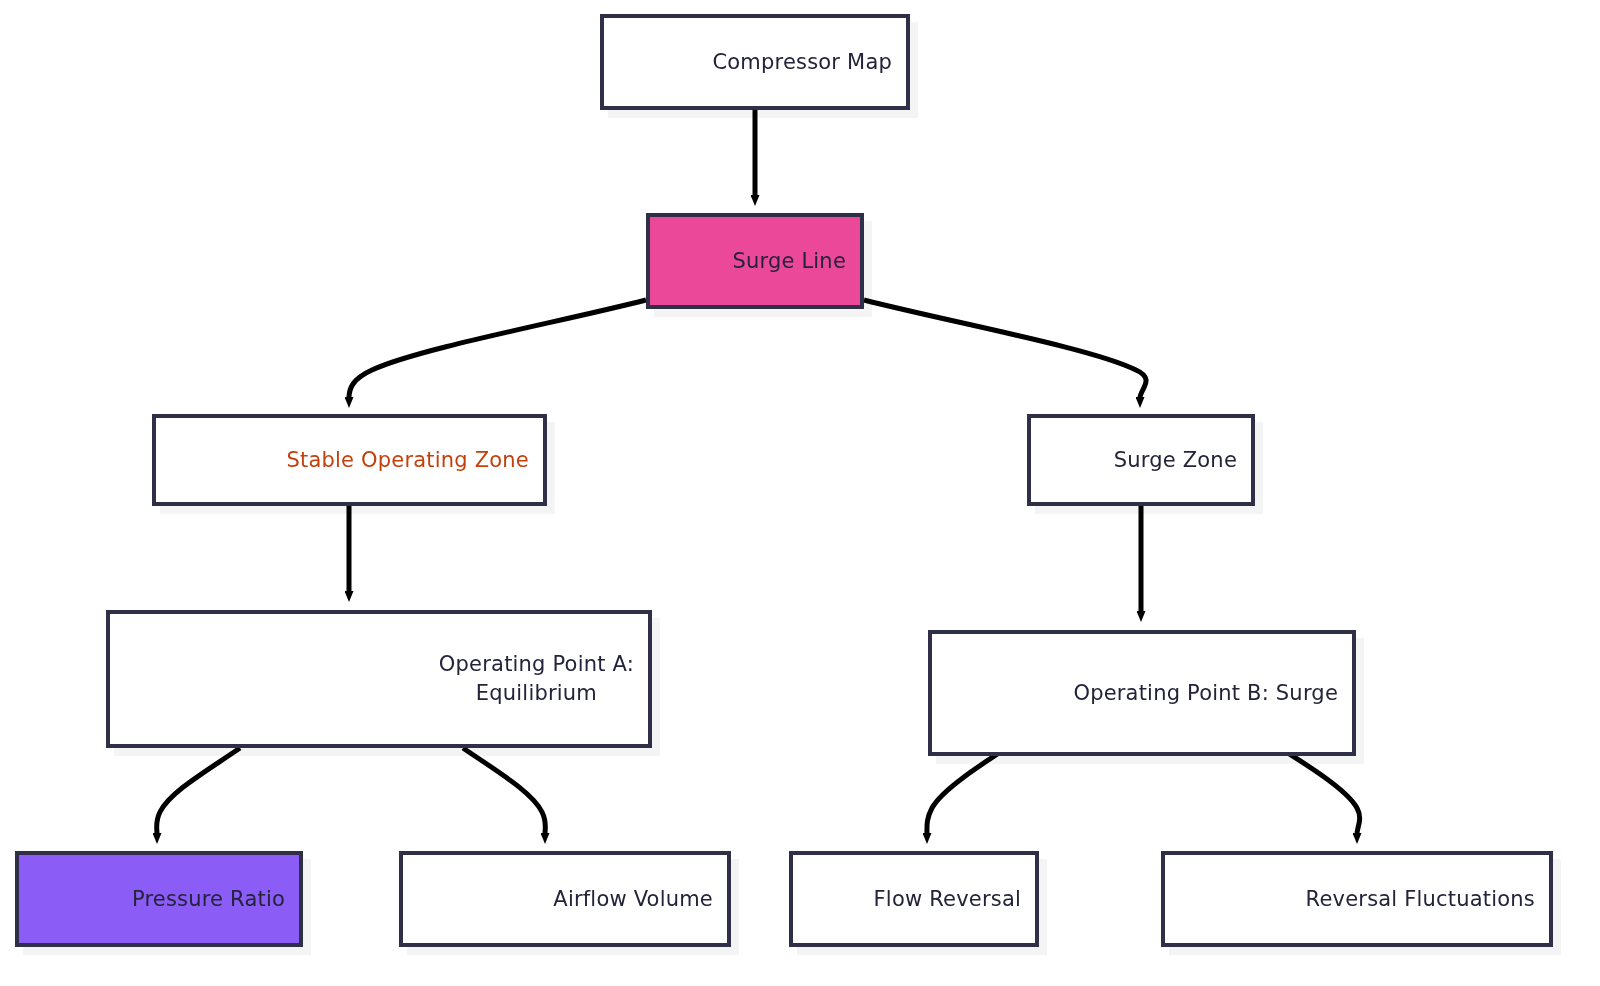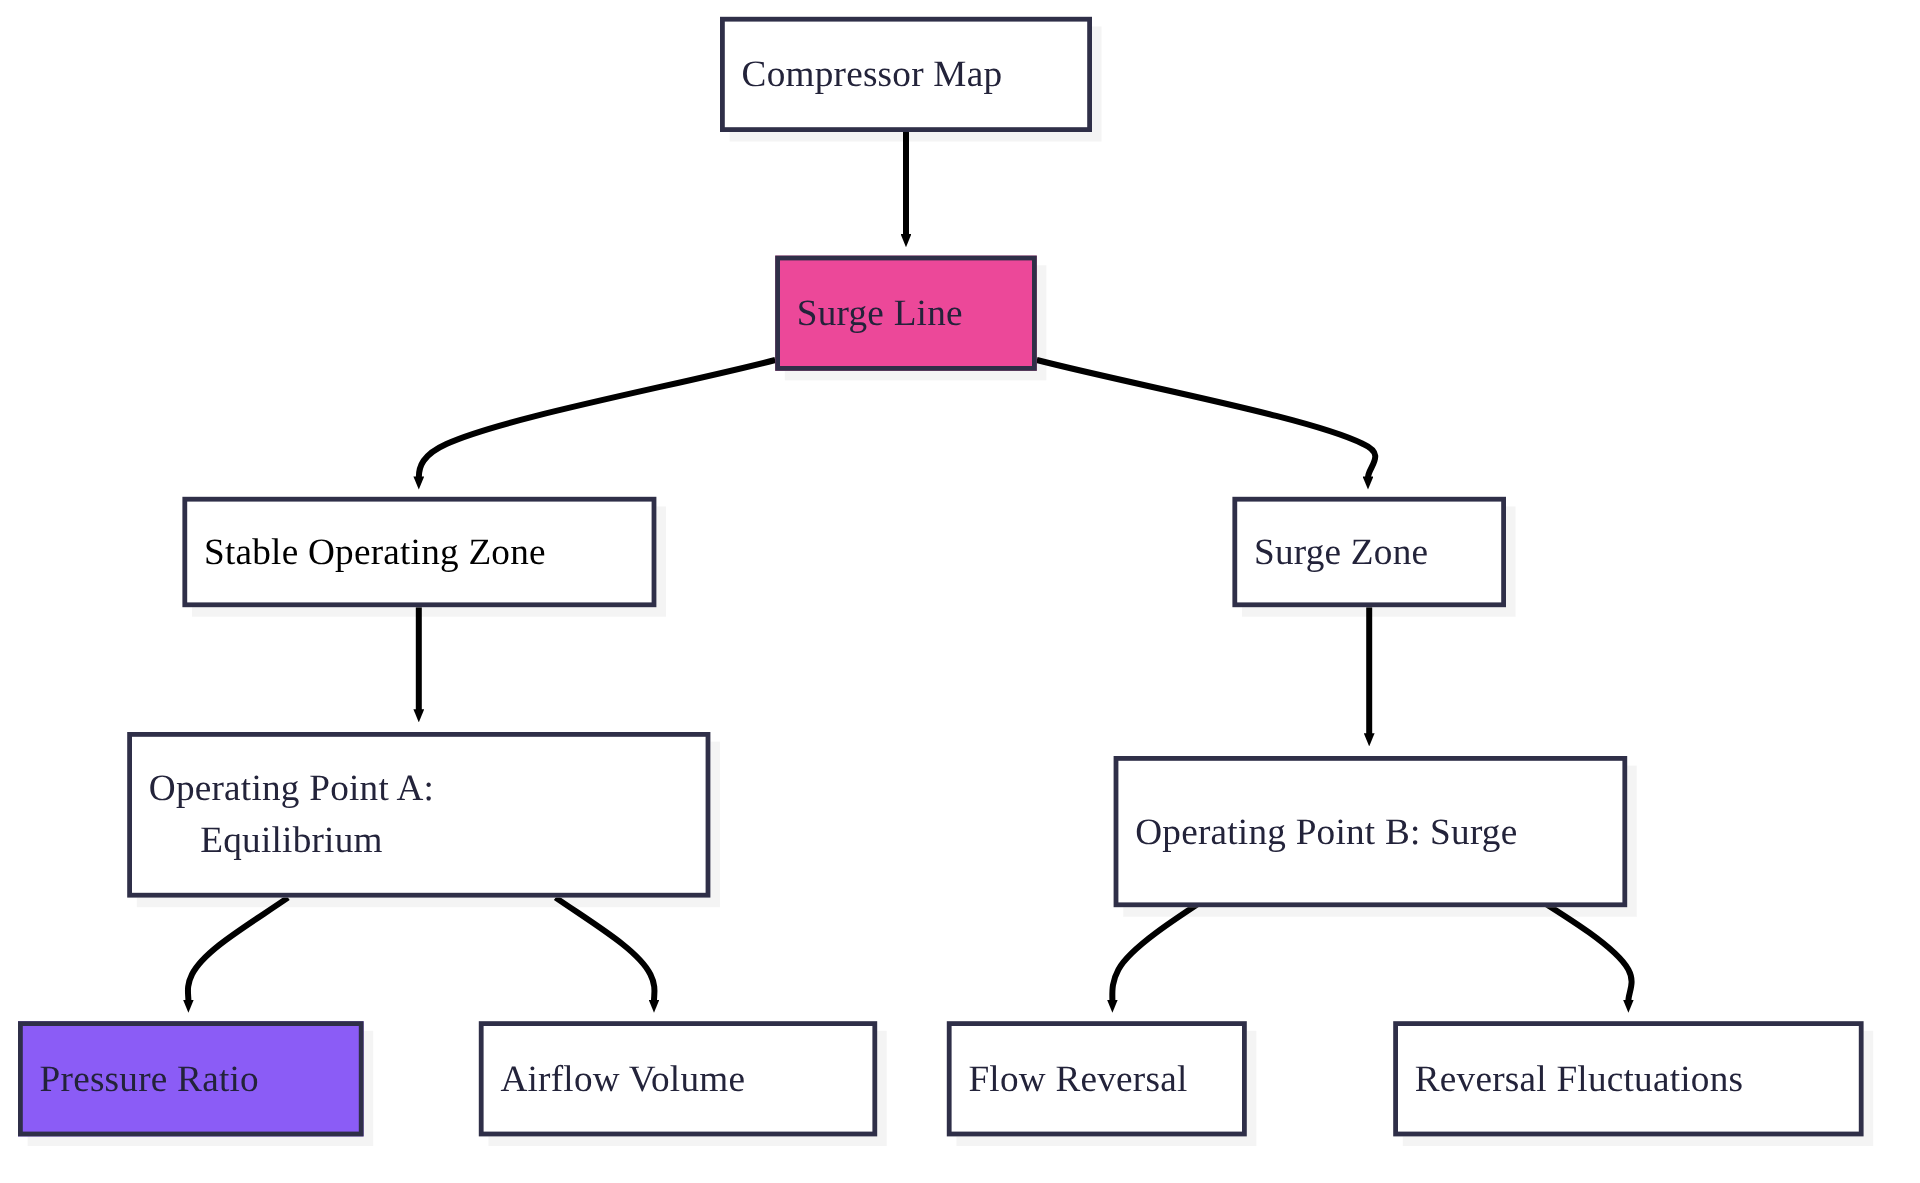--- a/index.html
+++ b/index.html
@@ -25,29 +25,28 @@
     height: 986px;
     pointer-events: none;
   }
   .node {
     position: absolute;
     box-sizing: border-box;
     background: #ffffff;
     border: 4px solid #2f2f48;
     display: flex;
     align-items: center;
-    justify-content: flex-start;
+    justify-content: flex-end;
     text-align: center;
     color: #23233a;
-    font-size: 31px;
+    font-size: 21px;
     line-height: 1.38;
     letter-spacing: 0.2px;
     box-shadow: 8px 8px 0 0 rgba(0, 0, 0, 0.045);
     z-index: 2;
-    font-family: Liberation Serif, serif;
   }
   .node-label {
     display: block;
     white-space: pre-line;
     padding: 0 14px;
   }
 </style>
 </head>
 <body>
 
@@ -72,27 +71,27 @@
       </g>
   </svg>
 
   <div id="node-layer">
       <div class="node" style="left: 600px; top: 14px; width: 310px; height: 96px; border-color: rgb(47, 47, 72); background: rgb(255, 255, 255); color: rgb(35, 35, 58);">
         <span class="node-label">Compressor Map</span>
       </div>
       <div class="node" style="left: 646px; top: 213px; width: 218px; height: 96px; border-color: rgb(47, 47, 72); background: #ec4899; color: rgb(35, 35, 58);">
         <span class="node-label">Surge Line</span>
       </div>
-      <div class="node" style="left: 152px; top: 414px; width: 395px; height: 92px; border-color: rgb(47, 47, 72); background: rgb(255, 255, 255); color: #000000;">
+      <div class="node" style="left: 152px; top: 414px; width: 395px; height: 92px; border-color: rgb(47, 47, 72); background: rgb(255, 255, 255); color: #c2410c;">
         <span class="node-label">Stable Operating Zone</span>
       </div>
       <div class="node" style="left: 1027px; top: 414px; width: 228px; height: 92px; border-color: rgb(47, 47, 72); background: rgb(255, 255, 255); color: rgb(35, 35, 58);">
         <span class="node-label">Surge Zone</span>
       </div>
-      <div class="node" style="left: 106px; top: 610px; width: 486px; height: 138px; border-color: rgb(47, 47, 72); background: rgb(255, 255, 255); color: rgb(35, 35, 58);">
+      <div class="node" style="left: 106px; top: 610px; width: 546px; height: 138px; border-color: rgb(47, 47, 72); background: rgb(255, 255, 255); color: rgb(35, 35, 58);">
         <span class="node-label">Operating Point A:
 Equilibrium</span>
       </div>
       <div class="node" style="left: 928px; top: 630px; width: 428px; height: 126px; border-color: rgb(47, 47, 72); background: rgb(255, 255, 255); color: rgb(35, 35, 58);">
         <span class="node-label">Operating Point B: Surge</span>
       </div>
       <div class="node" style="left: 15px; top: 851px; width: 288px; height: 96px; border-color: rgb(47, 47, 72); background: #8b5cf6; color: rgb(35, 35, 58);">
         <span class="node-label">Pressure Ratio</span>
       </div>
       <div class="node" style="left: 399px; top: 851px; width: 332px; height: 96px; border-color: rgb(47, 47, 72); background: rgb(255, 255, 255); color: rgb(35, 35, 58);">

